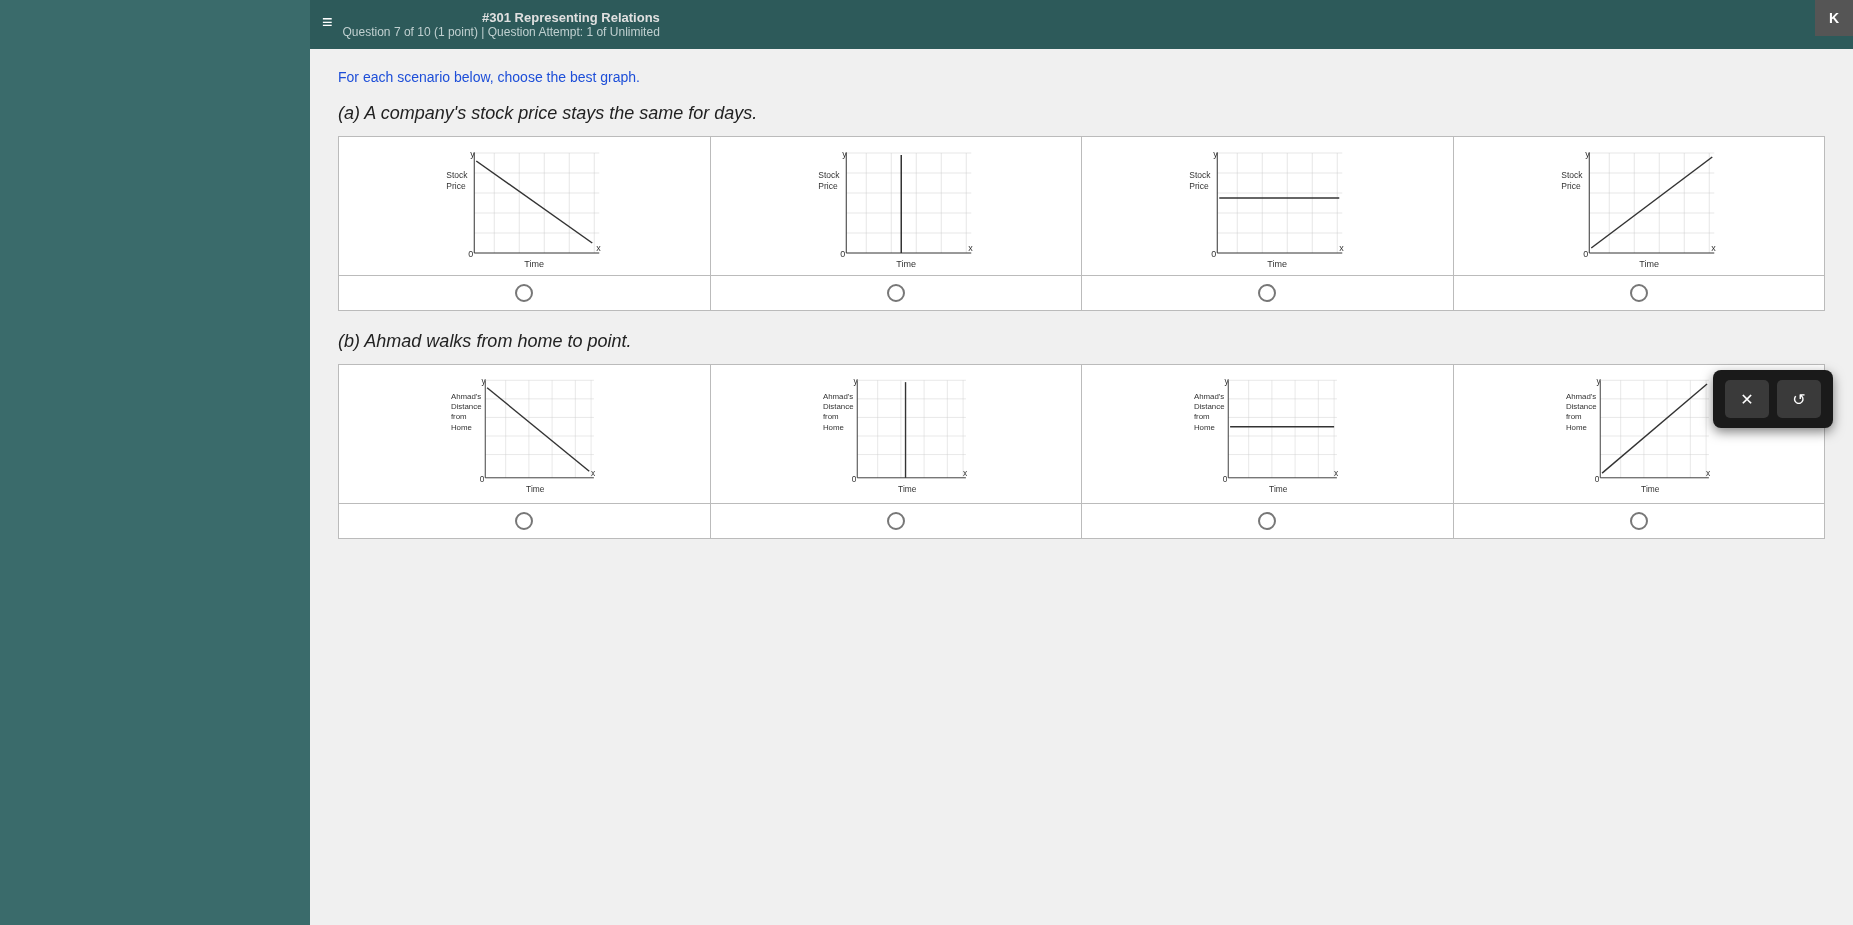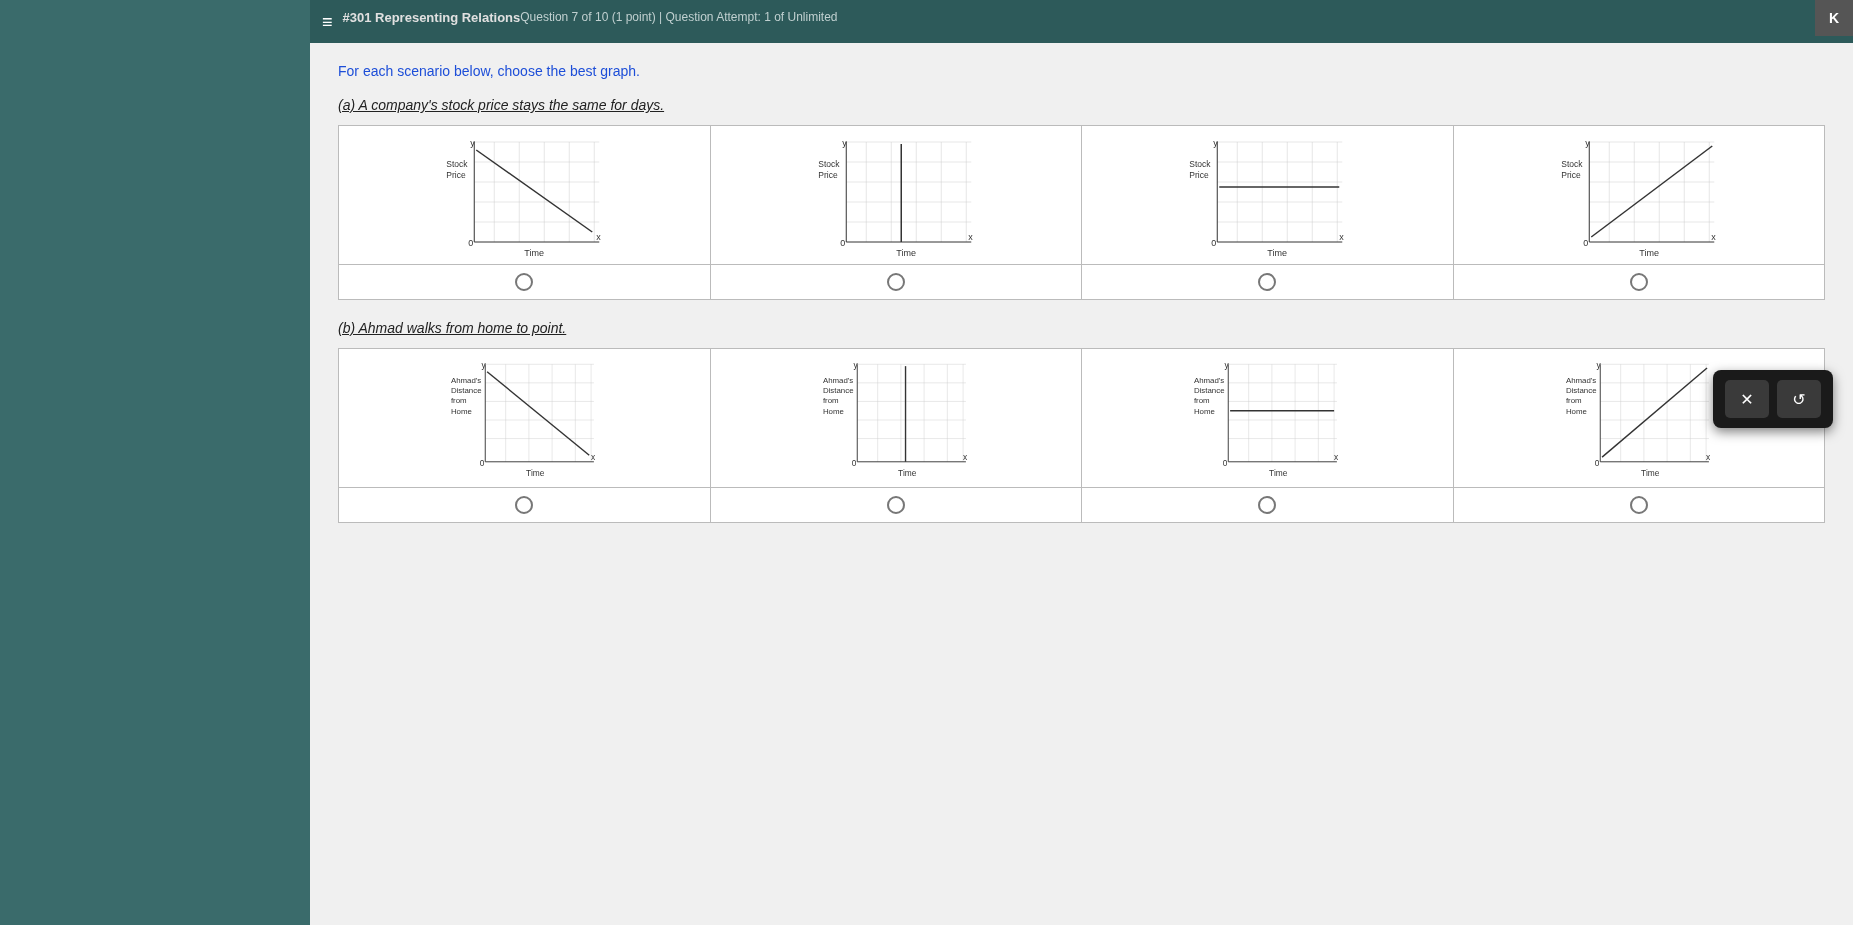--- a/index.html
+++ b/index.html
@@ -32,21 +32,22 @@
       gap: 10px;
     }
     .hamburger {
       margin-top: 2px;
       font-size: 18px;
       color: white;
       cursor: pointer;
     }
     .header-text {
       display: flex;
-      flex-direction: row;
+      flex-direction: column;
+      align-items: flex-end;
     }
     .header-title {
       font-size: 13px;
       font-weight: bold;
       color: #e0e0e0;
     }
     .header-subtitle {
       font-size: 12px;
       color: #c0d0d0;
     }
@@ -62,25 +63,24 @@
     }
     .question-body {
       padding: 20px 28px;
     }
     .instruction-text {
       font-size: 14px;
       color: #1d4ed8;
       margin-bottom: 18px;
     }
     .part-label {
-      font-size: 14px;
+      font-size: 18px;
       color: #222;
       margin-bottom: 12px;
       font-style: italic;
-      text-decoration: underline;
     }
     .graphs-row {
       display: flex;
       gap: 0;
       border: 1px solid #bbb;
       background: white;
       margin-bottom: 20px;
     }
     .graph-cell {
       flex: 1;

